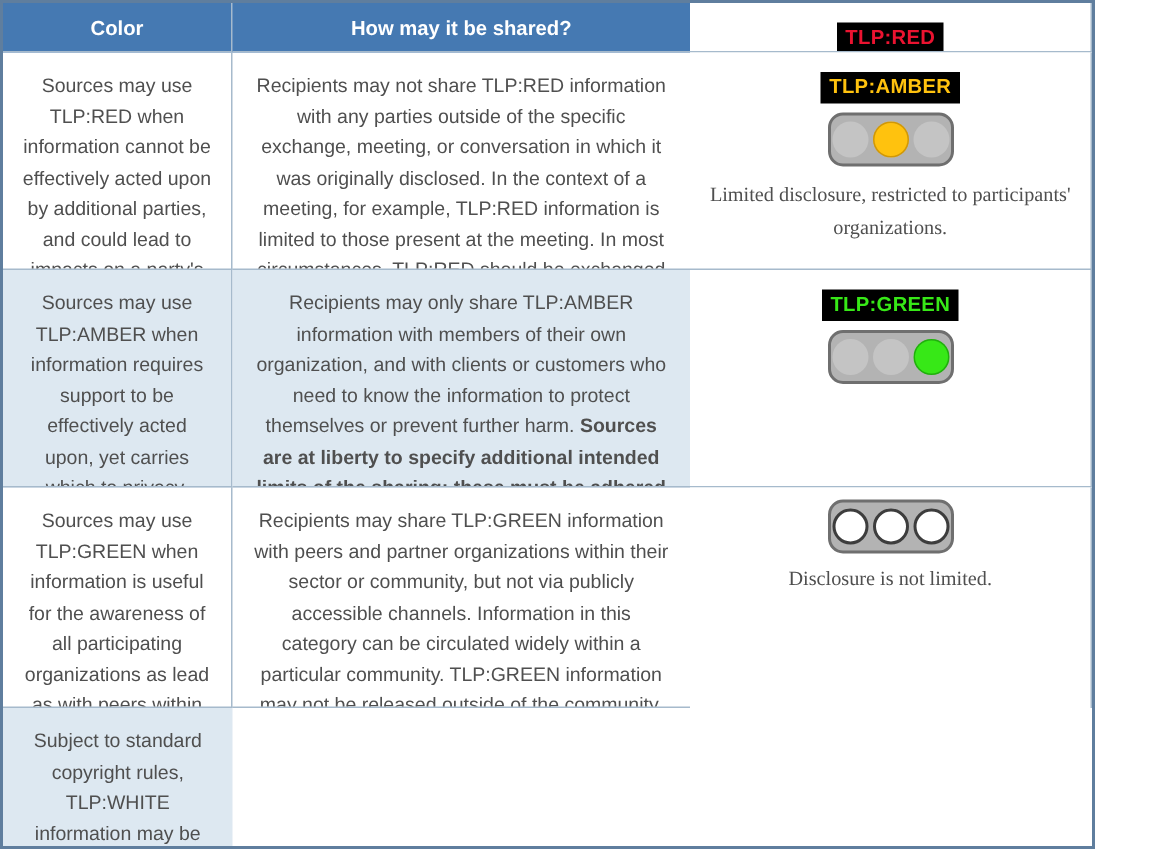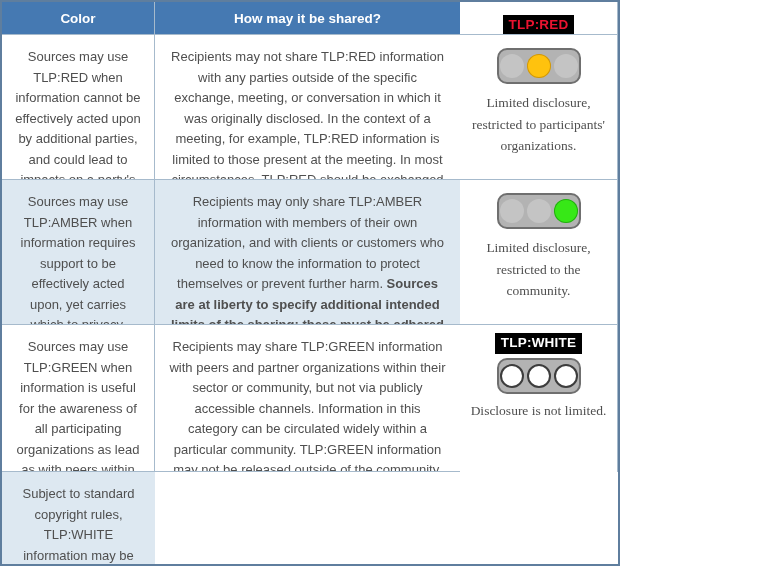--- a/index.html
+++ b/index.html
@@ -5,21 +5,21 @@
   :root{
     --header_bg:#4579b2; --header_text:#ffffff;
     --border:#a6bacc; --outer_border:#5f7e9e;
     --stripe_bg:#dde8f1; --text:#4f4f4f; --badge_bg:#000000;
     --tlp_red:#eb1330; --tlp_amber:#ffc20e; --tlp_green:#37e817; --tlp_white:#ffffff;
     --light_body:#b3b3b3; --light_border:#6f6f6f; --light_off:#c4c4c4;
   }
   html,body{margin:0;padding:0;background:#ffffff;}
   body{font-family:"Liberation Sans","DejaVu Sans",sans-serif;}
   .tlp-table{
-    width:620px;height:566px;box-sizing:border-box;
+    width:730px;height:566px;box-sizing:border-box;
     border:2px solid var(--outer_border);
     display:grid;
     grid-template-columns:153px 305px 1fr;
     grid-template-rows:33px 145px 145px 147px 1fr;
     background:#ffffff;
   }
   .cell{
     box-sizing:border-box;
     border-right:1px solid var(--border);
     border-bottom:1px solid var(--border);
@@ -87,43 +87,43 @@
       <span class="bulb lit-red"></span>
       <span class="bulb"></span>
       <span class="bulb"></span>
     </span>
     <span class="desc">Not for disclosure, restricted to participants only.</span>
   </div>
   <div class="cell txt"><span>Sources may use TLP:RED when information cannot be effectively acted upon by additional parties, and could lead to impacts on a party's privacy, reputation, or operations if misused.</span></div>
   <div class="cell txt last-col"><span>Recipients may not share TLP:RED information with any parties outside of the specific exchange, meeting, or conversation in which it was originally disclosed. In the context of a meeting, for example, TLP:RED information is limited to those present at the meeting. In most circumstances, TLP:RED should be exchanged verbally or in person.</span><span class="bold-part"></span></div>
 
   <div class="cell colorcell">
+    <span class="badge amber">TLP:AMBER</span>
     <span class="light">
       <span class="bulb"></span>
       <span class="bulb lit-amber"></span>
       <span class="bulb"></span>
     </span>
     <span class="desc">Limited disclosure, restricted to participants' organizations.</span>
   </div>
   <div class="cell txt stripe"><span>Sources may use TLP:AMBER when information requires support to be effectively acted upon, yet carries which to privacy, reputation, or operations if shared outside of the organizations involved.</span></div>
   <div class="cell txt stripe last-col"><span>Recipients may only share TLP:AMBER information with members of their own organization, and with clients or customers who need to know the information to protect themselves or prevent further harm. </span><span class="bold-part">Sources are at liberty to specify additional intended limits of the sharing: these must be adhered to.</span></div>
 
   <div class="cell colorcell">
+    <span class="badge green">TLP:GREEN</span>
     <span class="light">
       <span class="bulb"></span>
       <span class="bulb"></span>
       <span class="bulb lit-green"></span>
     </span>
-    <span class="desc">Limited disclosure, restricted to the community.</span>
   </div>
   <div class="cell txt"><span>Sources may use TLP:GREEN when information is useful for the awareness of all participating organizations as lead as with peers within the broader community or sector.</span></div>
   <div class="cell txt last-col"><span>Recipients may share TLP:GREEN information with peers and partner organizations within their sector or community, but not via publicly accessible channels. Information in this category can be circulated widely within a particular community. TLP:GREEN information may not be released outside of the community.</span><span class="bold-part"></span></div>
 
   <div class="cell colorcell compact last-row">
-    <span class="badge white">TLP:WHITE</span>
     <span class="light">
       <span class="bulb off-white"></span>
       <span class="bulb off-white"></span>
       <span class="bulb off-white"></span>
     </span>
     <span class="desc">Disclosure is not limited.</span>
   </div>
   <div class="cell txt stripe last-col last-row"><span>Subject to standard copyright rules, TLP:WHITE information may be distributed without restriction.</span><span class="bold-part"></span></div>
 
 </div>

